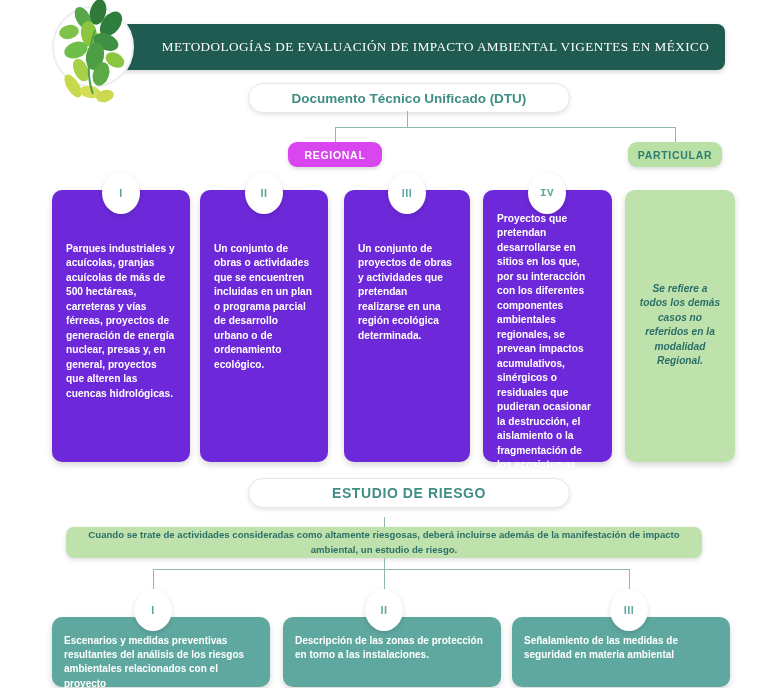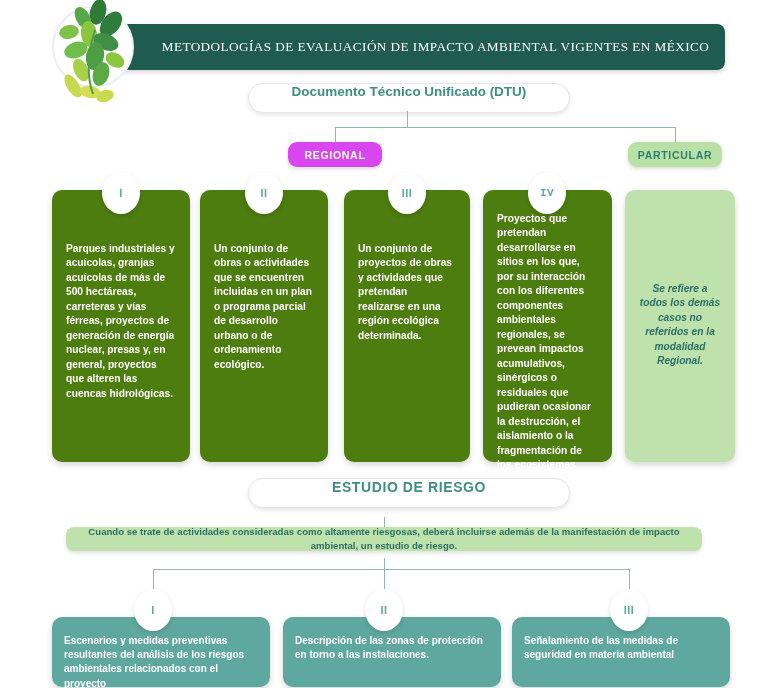--- a/index.html
+++ b/index.html
@@ -28,21 +28,21 @@
   }
   .logo{
     position:absolute;left:43px;top:-2px;width:104px;height:112px;
     z-index:6;
   }
   .logo svg{display:block;width:104px;height:112px;}
 
   
   .white-pill{
     position:absolute;background:#ffffff;border:1px solid #e6e6e6;
-    border-radius:16px;display:flex;justify-content:center;
+    border-radius:16px;display:flex;align-items:center;justify-content:center;
     box-shadow:0 2px 4px rgba(0,0,0,0.10);
     color:#3E8E84;font-weight:bold;
   }
   #dtu-box{left:248px;top:83px;width:320px;height:28px;font-size:13.5px;}
   #riesgo-box{left:248px;top:478px;width:320px;height:28px;font-size:14px;
               color:#3E8E84;letter-spacing:.6px;}
 
   
   .ln{position:absolute;background:#8FB8B2;}
   .ln.v{width:1.4px;}
@@ -56,39 +56,39 @@
     box-shadow:0 2px 4px rgba(0,0,0,.15);
   }
   #badge-regional{left:288px;top:142px;width:94px;background:#d946ef;color:#ffffff;}
   #badge-particular{left:628px;top:142px;width:94px;background:#B9E0A5;color:#2E7D72;}
 
   
   .card{
     position:absolute;border-radius:10px;
     box-shadow:0 3px 6px rgba(0,0,0,.16);
   }
-  .card.teal{background:#4d7c0f;}
+  .card.teal{background:#6d28d9;}
   .card.green{background:#BFE2AC;}
   .card-text{
     position:absolute;left:0;right:0;
     font-size:10.2px;line-height:1.42;color:#ffffff;font-weight:bold;
     padding:0 14px;box-sizing:border-box;
   }
   .card.green .card-text{color:#2A6F68;text-align:center;}
 
   .num-circle{
     position:absolute;width:38px;height:42px;border-radius:50%;
     background:#ffffff;display:flex;align-items:center;justify-content:center;
     color:#5FA8A0;font-size:11px;font-weight:bold;letter-spacing:.5px;
     box-shadow:0 2px 5px rgba(0,0,0,.13);z-index:4;
   }
 
   
   #riesgo-banner{
-    position:absolute;left:66px;top:527px;width:636px;height:24px;
+    position:absolute;left:66px;top:527px;width:636px;height:31px;
     background:#BFE2AC;border-radius:8px;
     display:flex;align-items:center;justify-content:center;
     box-shadow:0 2px 4px rgba(0,0,0,.13);
   }
   #riesgo-banner .btxt{
     color:#2A6F68;font-size:9.6px;font-weight:bold;line-height:1.5;
     text-align:center;padding:0 12px;
   }
 
   

